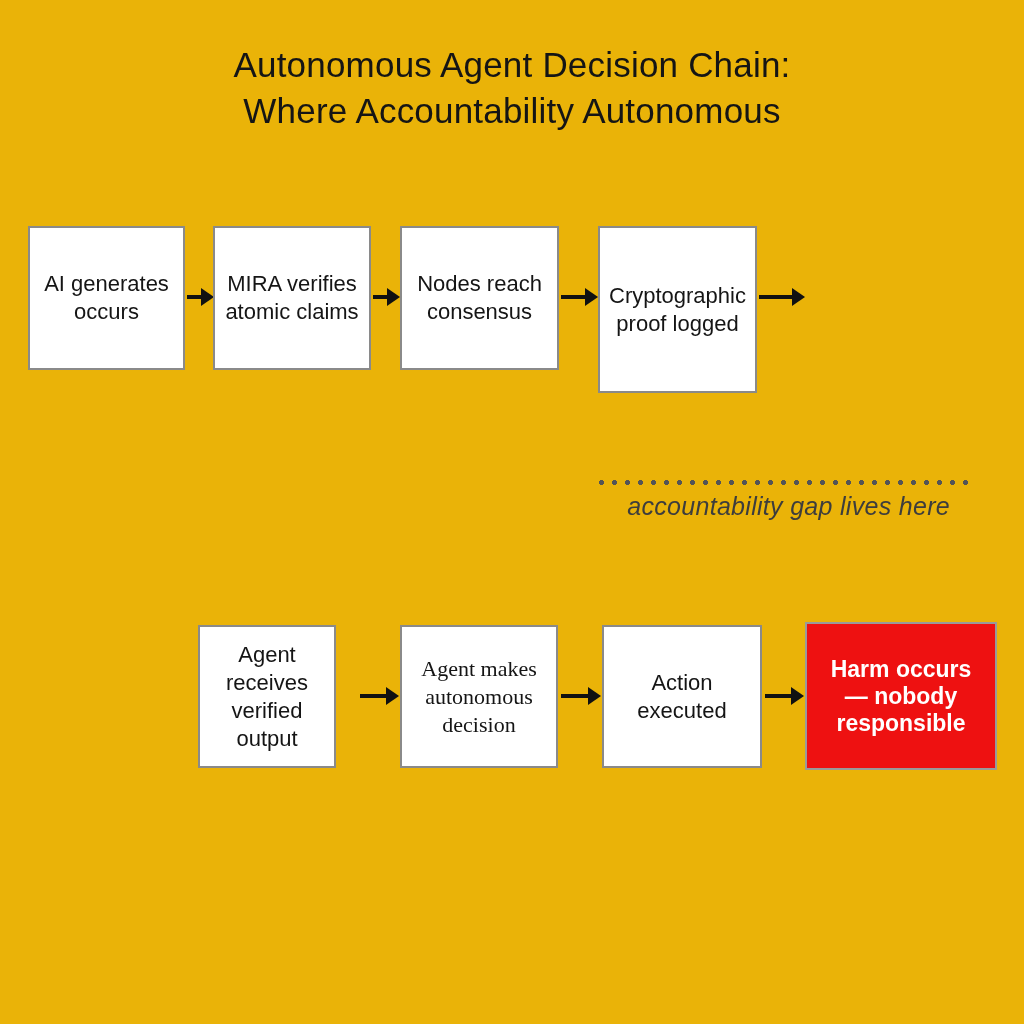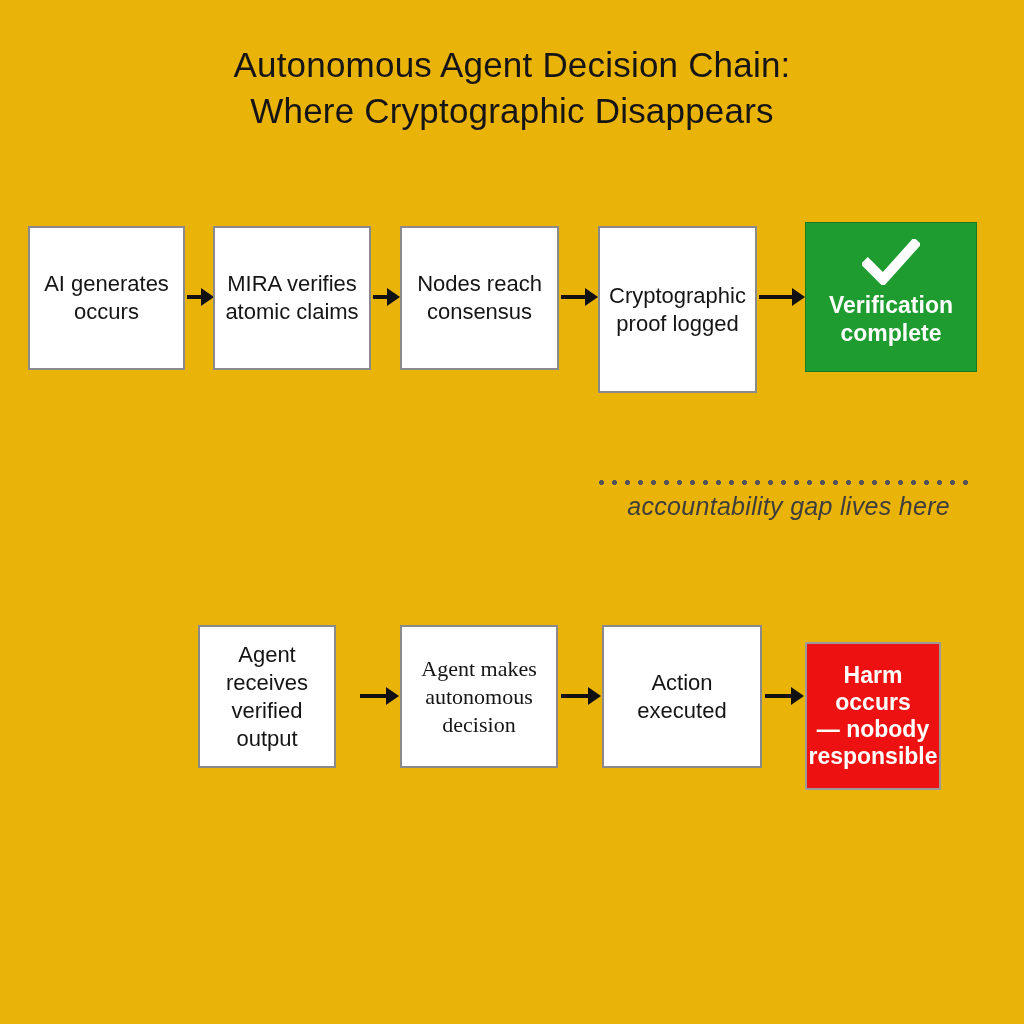--- a/index.html
+++ b/index.html
@@ -111,21 +111,21 @@
     letter-spacing: 0.3px;
   }
 </style>
 </head>
 <body>
 
 <div class="canvas">
 
   <div class="title">
     <div>Autonomous Agent Decision Chain:</div>
-    <div>Where Cryptographic Disappears</div>
+    <div>Where Accountability Autonomous</div>
   </div>
 
   <div class="box" style="left:28px; top:226px; width:157px; height:144px;">
     <span class="label">AI generates
 occurs</span>
   </div>
 
   <div class="arrow" style="left:187px; top:295px; width:14px;"></div>
 
   <div class="box" style="left:213px; top:226px; width:158px; height:144px;">
@@ -142,27 +142,20 @@
 
   <div class="arrow" style="left:561px; top:295px; width:24px;"></div>
 
   <div class="box" style="left:598px; top:226px; width:159px; height:167px;">
     <span class="label">Cryptographic
 proof logged</span>
   </div>
 
   <div class="arrow" style="left:759px; top:295px; width:33px;"></div>
 
-  <div class="box success" style="left:805px; top:222px; width:172px; height:150px;">
-    <svg class="check-icon" viewBox="0 0 80 62">
-      <path d="M8 34 L29 55 L72 7" fill="none" stroke="#ffffff" stroke-width="14" stroke-linecap="square" stroke-linejoin="miter"></path>
-    </svg>
-    <span class="label">Verification
-complete</span>
-  </div>
 
   <div class="dotted-divider"></div>
   <div class="gap-caption">accountability gap lives here</div>
 
   <div class="box" style="left:198px; top:625px; width:138px; height:143px;">
     <span class="label">Agent
 receives
 verified
 output</span>
   </div>
@@ -177,19 +170,19 @@
 
   <div class="arrow" style="left:561px; top:694px; width:27px;"></div>
 
   <div class="box" style="left:602px; top:625px; width:160px; height:143px;">
     <span class="label">Action
 executed</span>
   </div>
 
   <div class="arrow" style="left:765px; top:694px; width:26px;"></div>
 
-  <div class="box danger" style="left:805px; top:642px; width:136px; height:148px;">
+  <div class="box danger" style="left:805px; top:622px; width:192px; height:148px;">
     <span class="label">Harm occurs
 — nobody
 responsible</span>
   </div>
 
 </div>
 
 </body></html>

